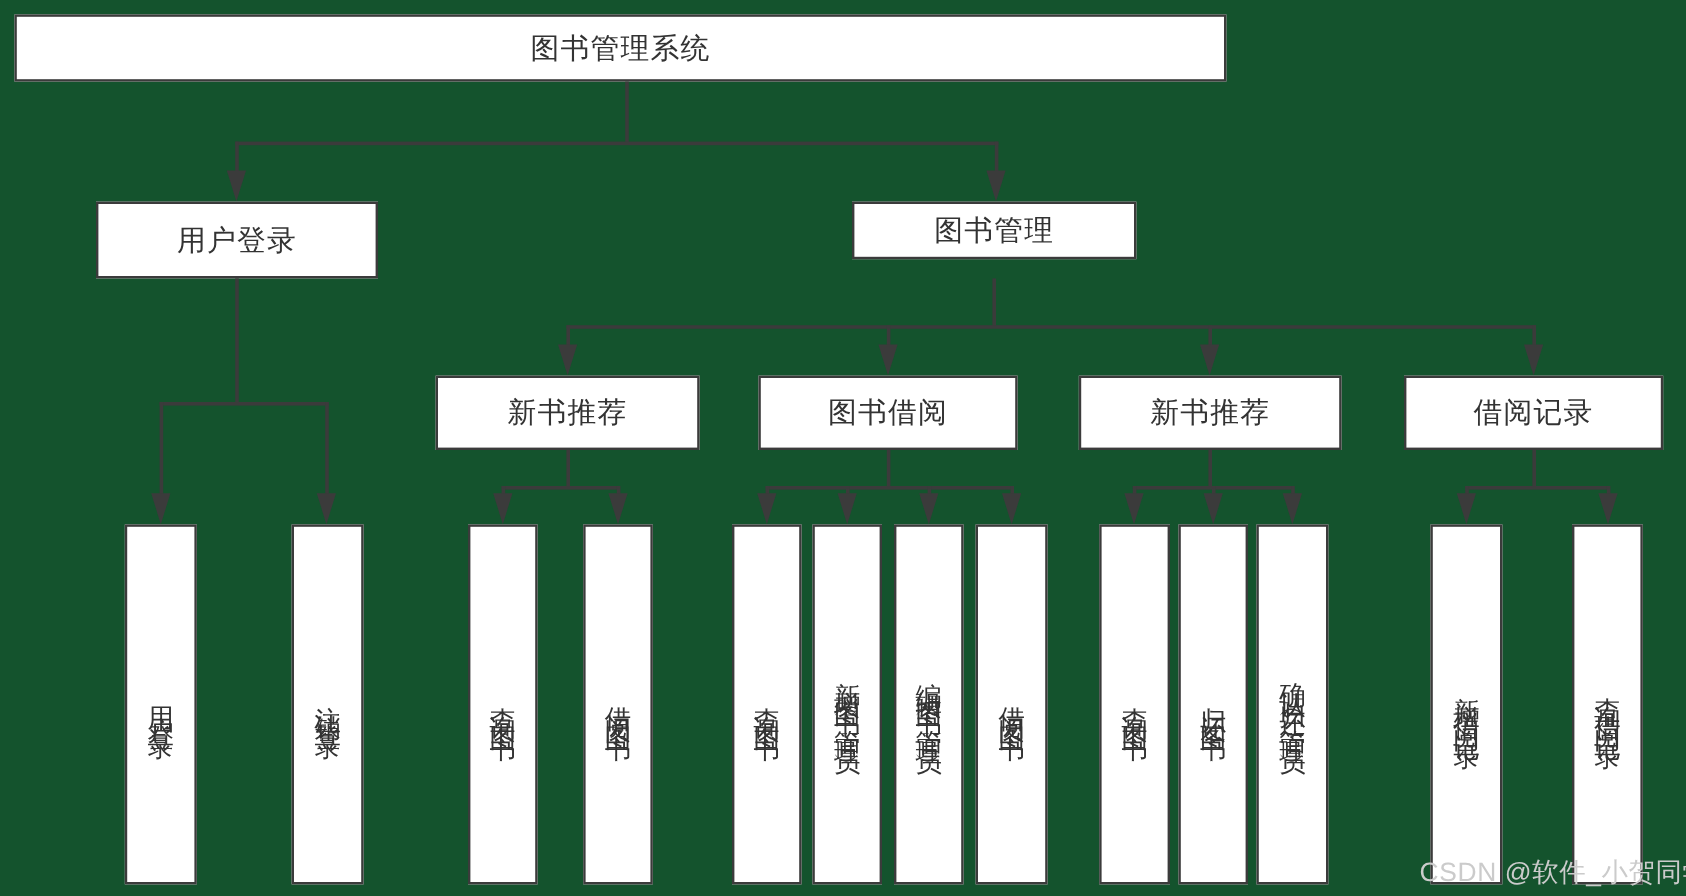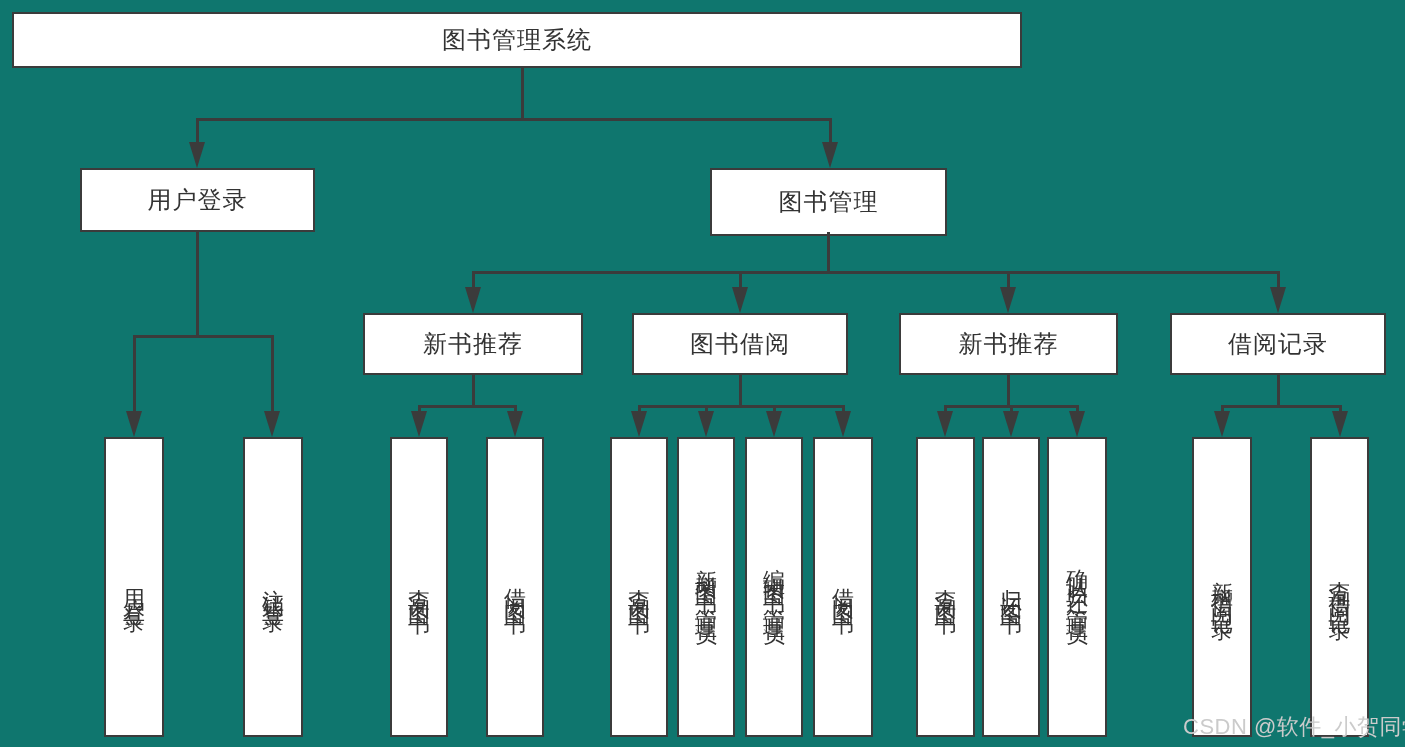--- a/index.html
+++ b/index.html
@@ -1,19 +1,19 @@
 <!DOCTYPE html>
 <html><head>
 <meta charset="utf-8">
 <style>
   html,body{margin:0;padding:0;background:#ffffff;}
   .canvas{
     position:relative;
     width:1405px;height:747px;
-    background:#0f766e;
+    background:#14532d;
     font-family:"Liberation Sans","DejaVu Sans",sans-serif;
     overflow:hidden;
   }
   .box{
     position:absolute;
     box-sizing:border-box;
     border:2.5px solid #3b3b3b;
     background:#ffffff;
     display:flex;align-items:center;justify-content:center;
     color:#333333;
@@ -59,21 +59,21 @@
     <div class="hline" style="left:196px;top:118px;width:636px;"></div>
     <div class="vline" style="left:196px;top:118px;height:28px;"></div>
     <div class="arrow" style="left:189px;top:142px;"></div>
     <div class="vline" style="left:829px;top:118px;height:28px;"></div>
     <div class="arrow" style="left:822px;top:142px;"></div>
   </div>
 
   <div class="box hbox" style="left:80px;top:168px;width:235px;height:64px;">
     <span>用户登录</span>
   </div>
-  <div class="box hbox" style="left:710px;top:168px;width:237px;height:68px;">
+  <div class="box hbox" style="left:710px;top:168px;width:237px;height:48px;">
     <span>图书管理</span>
   </div>
 
   <div>
     <div class="vline" style="left:196px;top:232px;height:105px;"></div>
     <div class="hline" style="left:133px;top:335px;width:141px;"></div>
     <div class="vline" style="left:133px;top:335px;height:80px;"></div>
     <div class="arrow" style="left:126px;top:411px;"></div>
     <div class="vline" style="left:271px;top:335px;height:80px;"></div>
     <div class="arrow" style="left:264px;top:411px;"></div>

